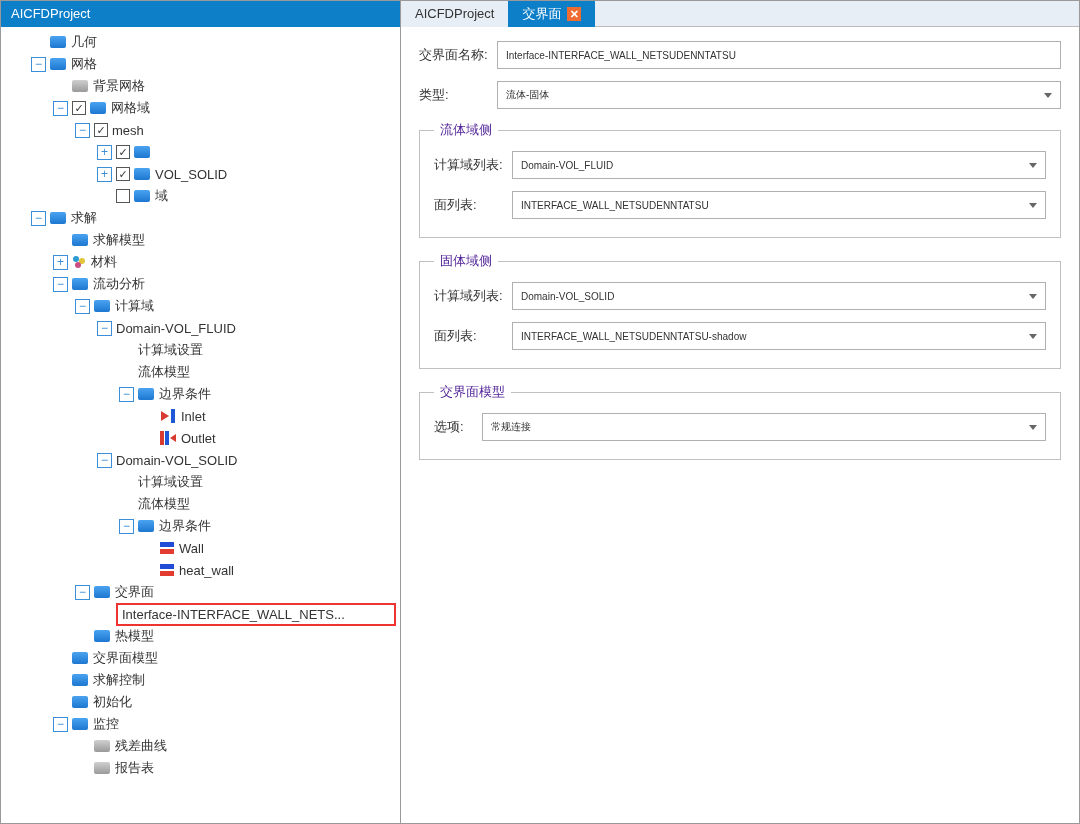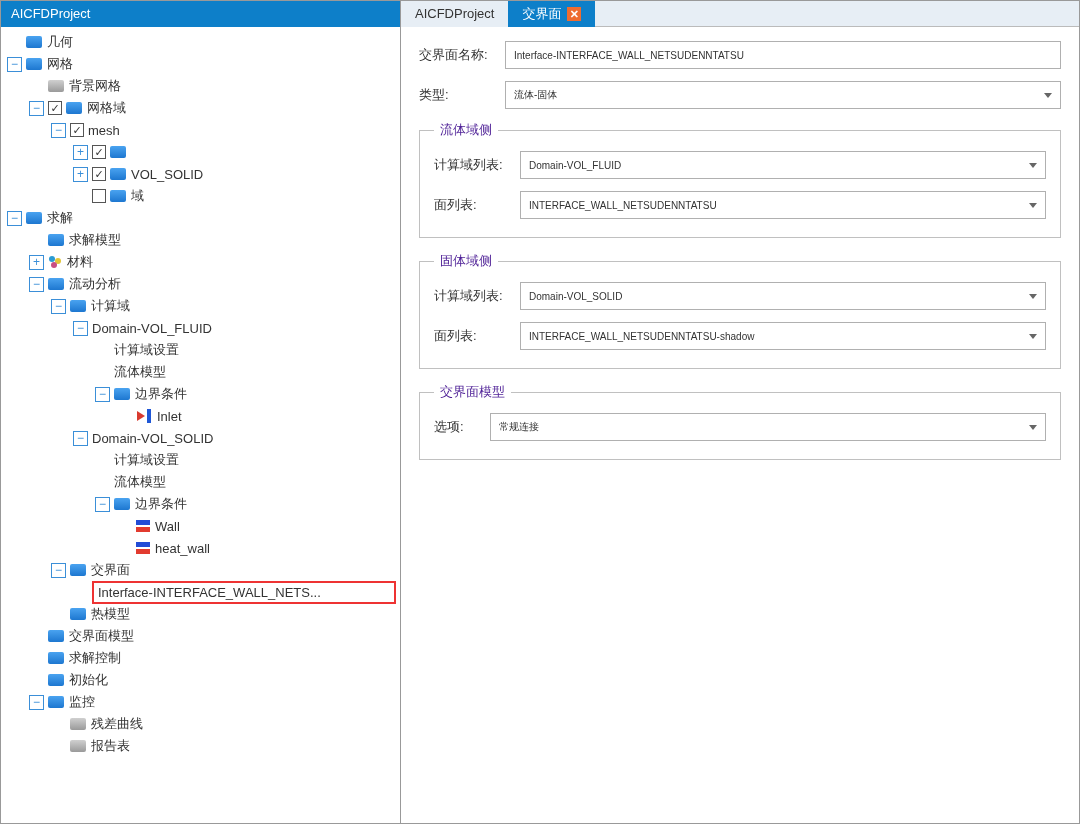--- a/index.html
+++ b/index.html
@@ -1,42 +1,42 @@
 <!DOCTYPE html>
 <html><head>
 <meta charset="utf-8">
 <style>
 * { box-sizing: border-box; margin: 0; padding: 0; }
 body { font-family: "Microsoft YaHei", Arial, sans-serif; font-size: 13px; color: #333; background: #fff; }
 .app { display: flex; width: 1080px; height: 824px; border: 1px solid #999; }
 .tree-panel { width: 400px; border-right: 1px solid #999; display: flex; flex-direction: column; }
 .panel-header { background: #0d7fc9; color: #fff; height: 26px; line-height: 26px; padding: 0 10px; font-size: 13px; }
 .tree-body { flex: 1; overflow: auto; background: #fff; padding: 4px 0; }
-.tree-node { display: flex; align-items: center; height: 22px; white-space: nowrap; padding-left: 6px; }
+.tree-node { display: flex; align-items: center; height: 22px; white-space: nowrap; padding-left: 6px; margin-left: 24px; }
 .toggle { width: 15px; height: 15px; border: 1px solid #3b8fd8; color: #3b8fd8; display: inline-flex; align-items: center; justify-content: center; font-size: 12px; line-height: 1; margin-right: 4px; cursor: pointer; flex-shrink: 0; background: #fff; }
 .toggle-placeholder { width: 15px; height: 15px; margin-right: 4px; display: inline-block; flex-shrink: 0; }
 .cb { width: 14px; height: 14px; border: 1px solid #555; margin-right: 4px; display: inline-flex; align-items: center; justify-content: center; font-size: 11px; flex-shrink: 0; background: #fff; }
 .folder-icon { width: 16px; height: 12px; background: linear-gradient(#4aa3f0, #1d77d0); border-radius: 2px; position: relative; margin-right: 5px; flex-shrink: 0; }
 .folder-icon.grey { background: linear-gradient(#d0d0d0, #9a9a9a); }
 .inlet-icon, .outlet-icon { width: 16px; height: 14px; margin-right: 5px; flex-shrink: 0; display: inline-flex; align-items: center; }
 .inlet-icon svg, .outlet-icon svg { width: 16px; height: 14px; }
 .wall-icon { width: 14px; height: 12px; margin-right: 5px; flex-shrink: 0; background: linear-gradient(to bottom, #224cd6 0%, #224cd6 40%, #fff 40%, #fff 55%, #e23b2f 55%); }
 .mat-icon { width: 14px; height: 14px; margin-right: 5px; flex-shrink: 0; display: inline-block; }
 .mat-icon svg { width: 14px; height: 14px; }
 .node-label { flex: 1; overflow: hidden; text-overflow: ellipsis; }
 .highlight-border { border: 2px solid #e33; margin: 0 4px 0 0; padding: 2px 4px; }
 .indent { display: inline-block; flex-shrink: 0; }
 .w0{width:0}.w1{width:22px}.w2{width:44px}.w3{width:66px}.w4{width:88px}.w5{width:110px}
 .right-panel { flex: 1; display: flex; flex-direction: column; }
 .tab-bar { height: 26px; display: flex; background: #e7eef5; border-bottom: 1px solid #bbb; }
 .tab { padding: 0 14px; height: 26px; line-height: 26px; background: #e7eef5; color: #333; font-size: 13px; display: flex; align-items: center; gap: 6px; }
 .tab.active { background: #0d7fc9; color: #fff; }
 .tab-close { width: 14px; height: 14px; background: #ee6c30; color: #fff; display: inline-flex; align-items: center; justify-content: center; font-size: 11px; font-weight: bold; cursor: pointer; }
 .props { flex: 1; padding: 14px 18px; overflow: auto; }
-.row { display: flex; align-items: center; margin-bottom: 12px; gap: 8px; }
+.row { display: flex; align-items: center; margin-bottom: 12px; }
 .row-label { width: 78px; color: #333; flex-shrink: 0; }
 .field, .select { flex: 1; height: 28px; border: 1px solid #b0b0b0; background: #fff; padding: 0 8px; font-size: 10px; display: flex; align-items: center; justify-content: space-between; }
 .select { cursor: pointer; }
 .caret { width: 0; height: 0; border-left: 4px solid transparent; border-right: 4px solid transparent; border-top: 5px solid #666; }
 fieldset { border: 1px solid #c0c0c0; margin-bottom: 14px; padding: 12px 14px 6px 14px; }
 legend { padding: 0 6px; color: #4c1d95; font-size: 13px; }
 </style>
 </head>
 <body>
 
@@ -173,20 +173,32 @@
           <span class="toggle-placeholder"></span>
           <span class="inlet-icon">
             <svg viewBox="0 0 16 14">
               <rect x="11" y="0" width="4" height="14" fill="#1f57d6"></rect>
               <path d="M1 2 L9 7 L1 12 Z" fill="#d93a2f"></path>
             </svg>
           </span>
           <span class="node-label">Inlet</span>
         </div>
 
+      <div class="tree-node">
+          <span class="indent w5"></span>
+          <span class="toggle-placeholder"></span>
+          <span class="outlet-icon">
+            <svg viewBox="0 0 16 14">
+              <rect x="0" y="0" width="4" height="14" fill="#d93a2f"></rect>
+              <rect x="5" y="0" width="4" height="14" fill="#1f57d6"></rect>
+              <path d="M10 7 L16 3 L16 11 Z" fill="#d93a2f"></path>
+            </svg>
+          </span>
+          <span class="node-label">Outlet</span>
+        </div>
 
       <div class="tree-node">
           <span class="indent w3"></span>
           <span class="toggle">−</span>
           <span class="node-label">Domain-VOL_SOLID</span>
         </div>
 
       <div class="tree-node">
           <span class="indent w4"></span>
           <span class="toggle-placeholder"></span>

